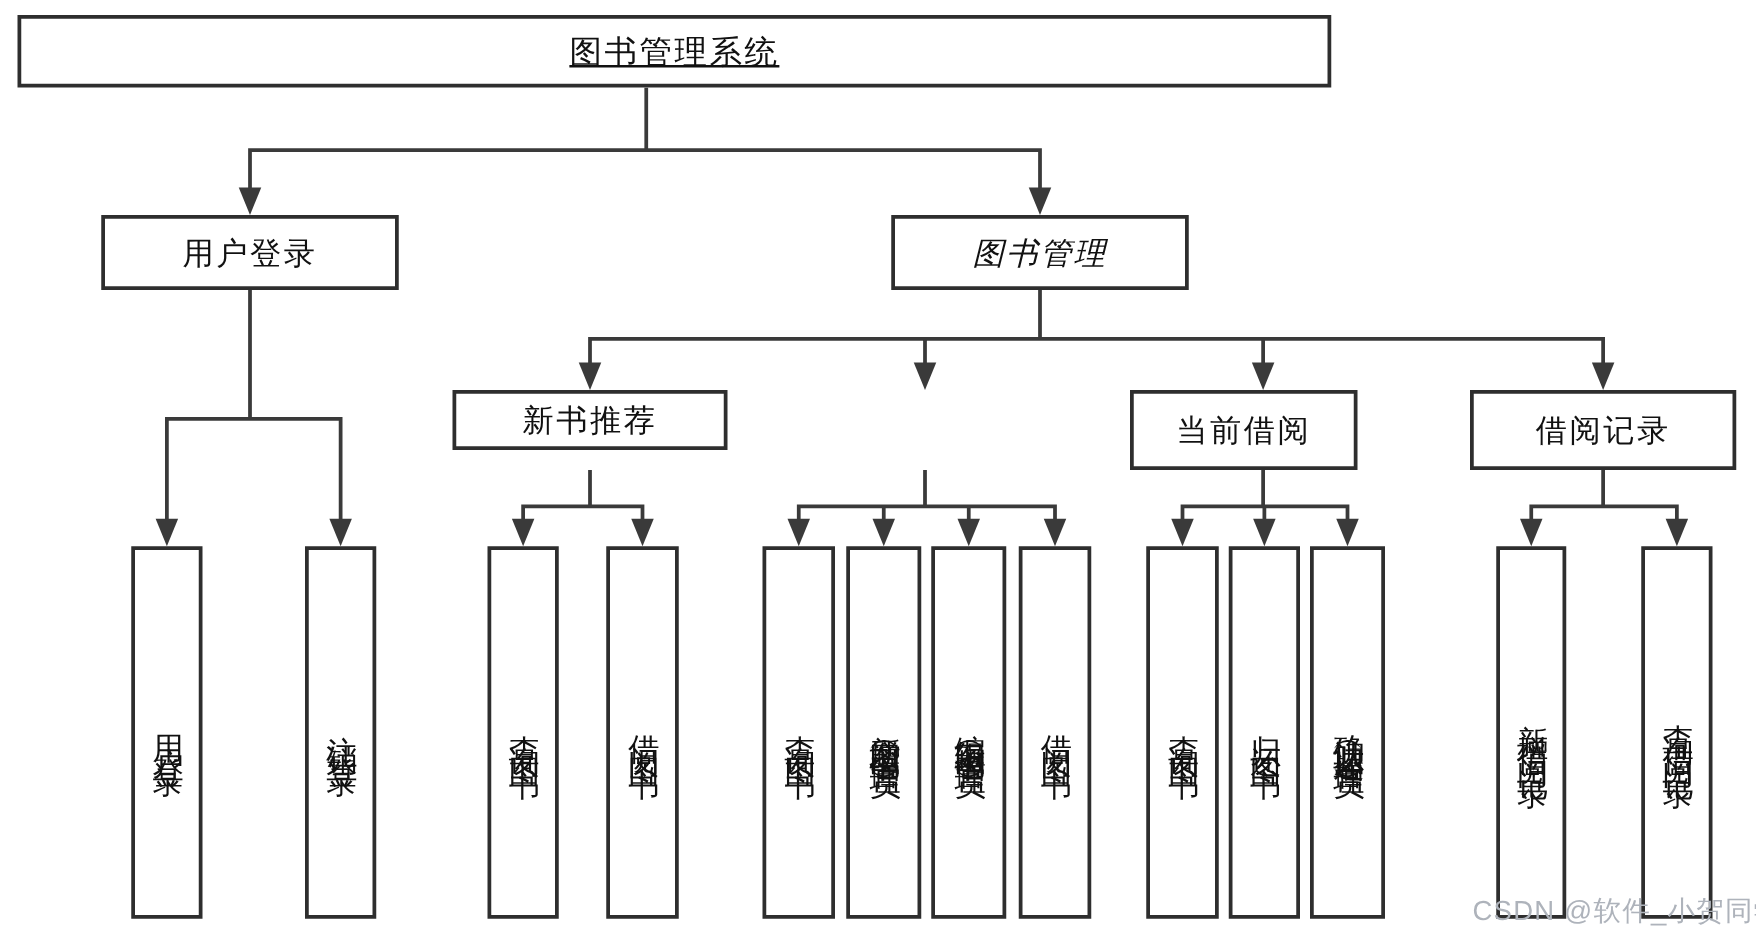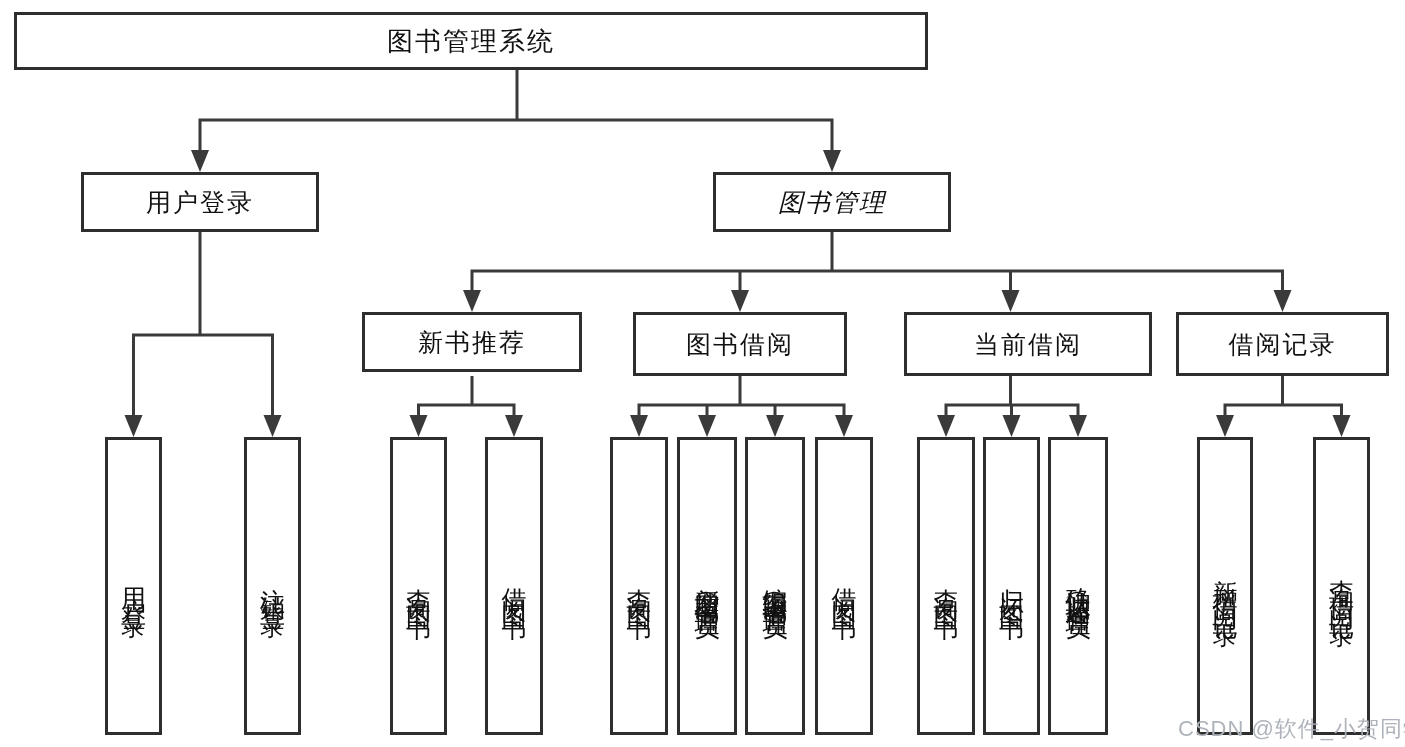--- a/index.html
+++ b/index.html
@@ -30,26 +30,26 @@
     background: var(--fill, #fff);
     border: 3px solid var(--border, #2e2e2e);
     display: flex;
     align-items: center;
     justify-content: center;
     color: var(--text, #111);
     font-size: 25px;
     letter-spacing: 2px;
     white-space: nowrap;
   }
-  .n-root          { left: 14px;  top: 12px;  width: 914px; height: 58px; font-size: 26px; }
+  .n-root          { left: 14px;  top: 12px;  width: 1051px; height: 58px; font-size: 26px; text-decoration: underline; }
   .n-user-login    { left: 81px;  top: 172px; width: 238px;  height: 60px; }
   .n-book-mgmt     { left: 713px; top: 172px; width: 238px;  height: 60px; font-style: italic; }
-  .n-new-book      { left: 362px; top: 312px; width: 220px;  height: 60px; }
+  .n-new-book      { left: 362px; top: 312px; width: 220px;  height: 48px; }
   .n-book-borrow   { left: 633px; top: 312px; width: 214px;  height: 64px; }
-  .n-current-borrow{ left: 904px; top: 312px; width: 248px;  height: 64px; }
+  .n-current-borrow{ left: 904px; top: 312px; width: 182px;  height: 64px; }
   .n-borrow-records{ left: 1176px;top: 312px; width: 213px;  height: 64px; }
 
   .leaf { top: 437px; height: 298px; letter-spacing: 0; }
   .leaf .vlabel {
     writing-mode: vertical-rl;
     text-orientation: mixed;
     font-size: 25px;
     letter-spacing: 9px;
     line-height: 1;
   }
@@ -132,23 +132,20 @@
   <div class="node n-user-login">
     <span>用户登录</span>
   </div>
   <div class="node n-book-mgmt">
     <span>图书管理</span>
   </div>
 
   <div class="node n-new-book">
     <span>新书推荐</span>
   </div>
-  <div class="node n-book-borrow">
-    <span>图书借阅</span>
-  </div>
   <div class="node n-current-borrow">
     <span>当前借阅</span>
   </div>
   <div class="node n-borrow-records">
     <span>借阅记录</span>
   </div>
 
   <div class="node leaf n-lf-login">
     <span class="vlabel">用户登录</span>
   </div>

